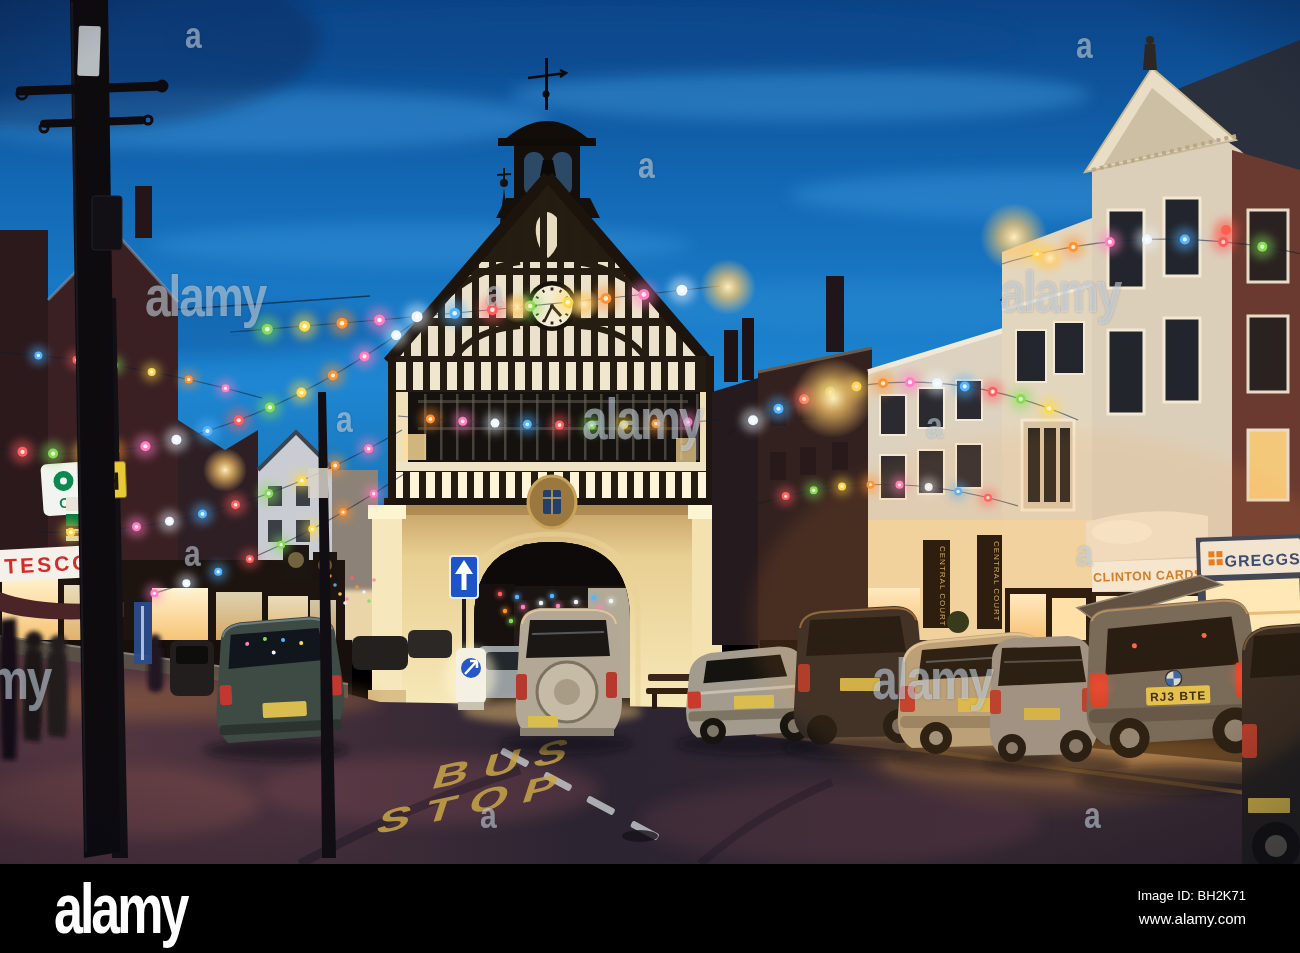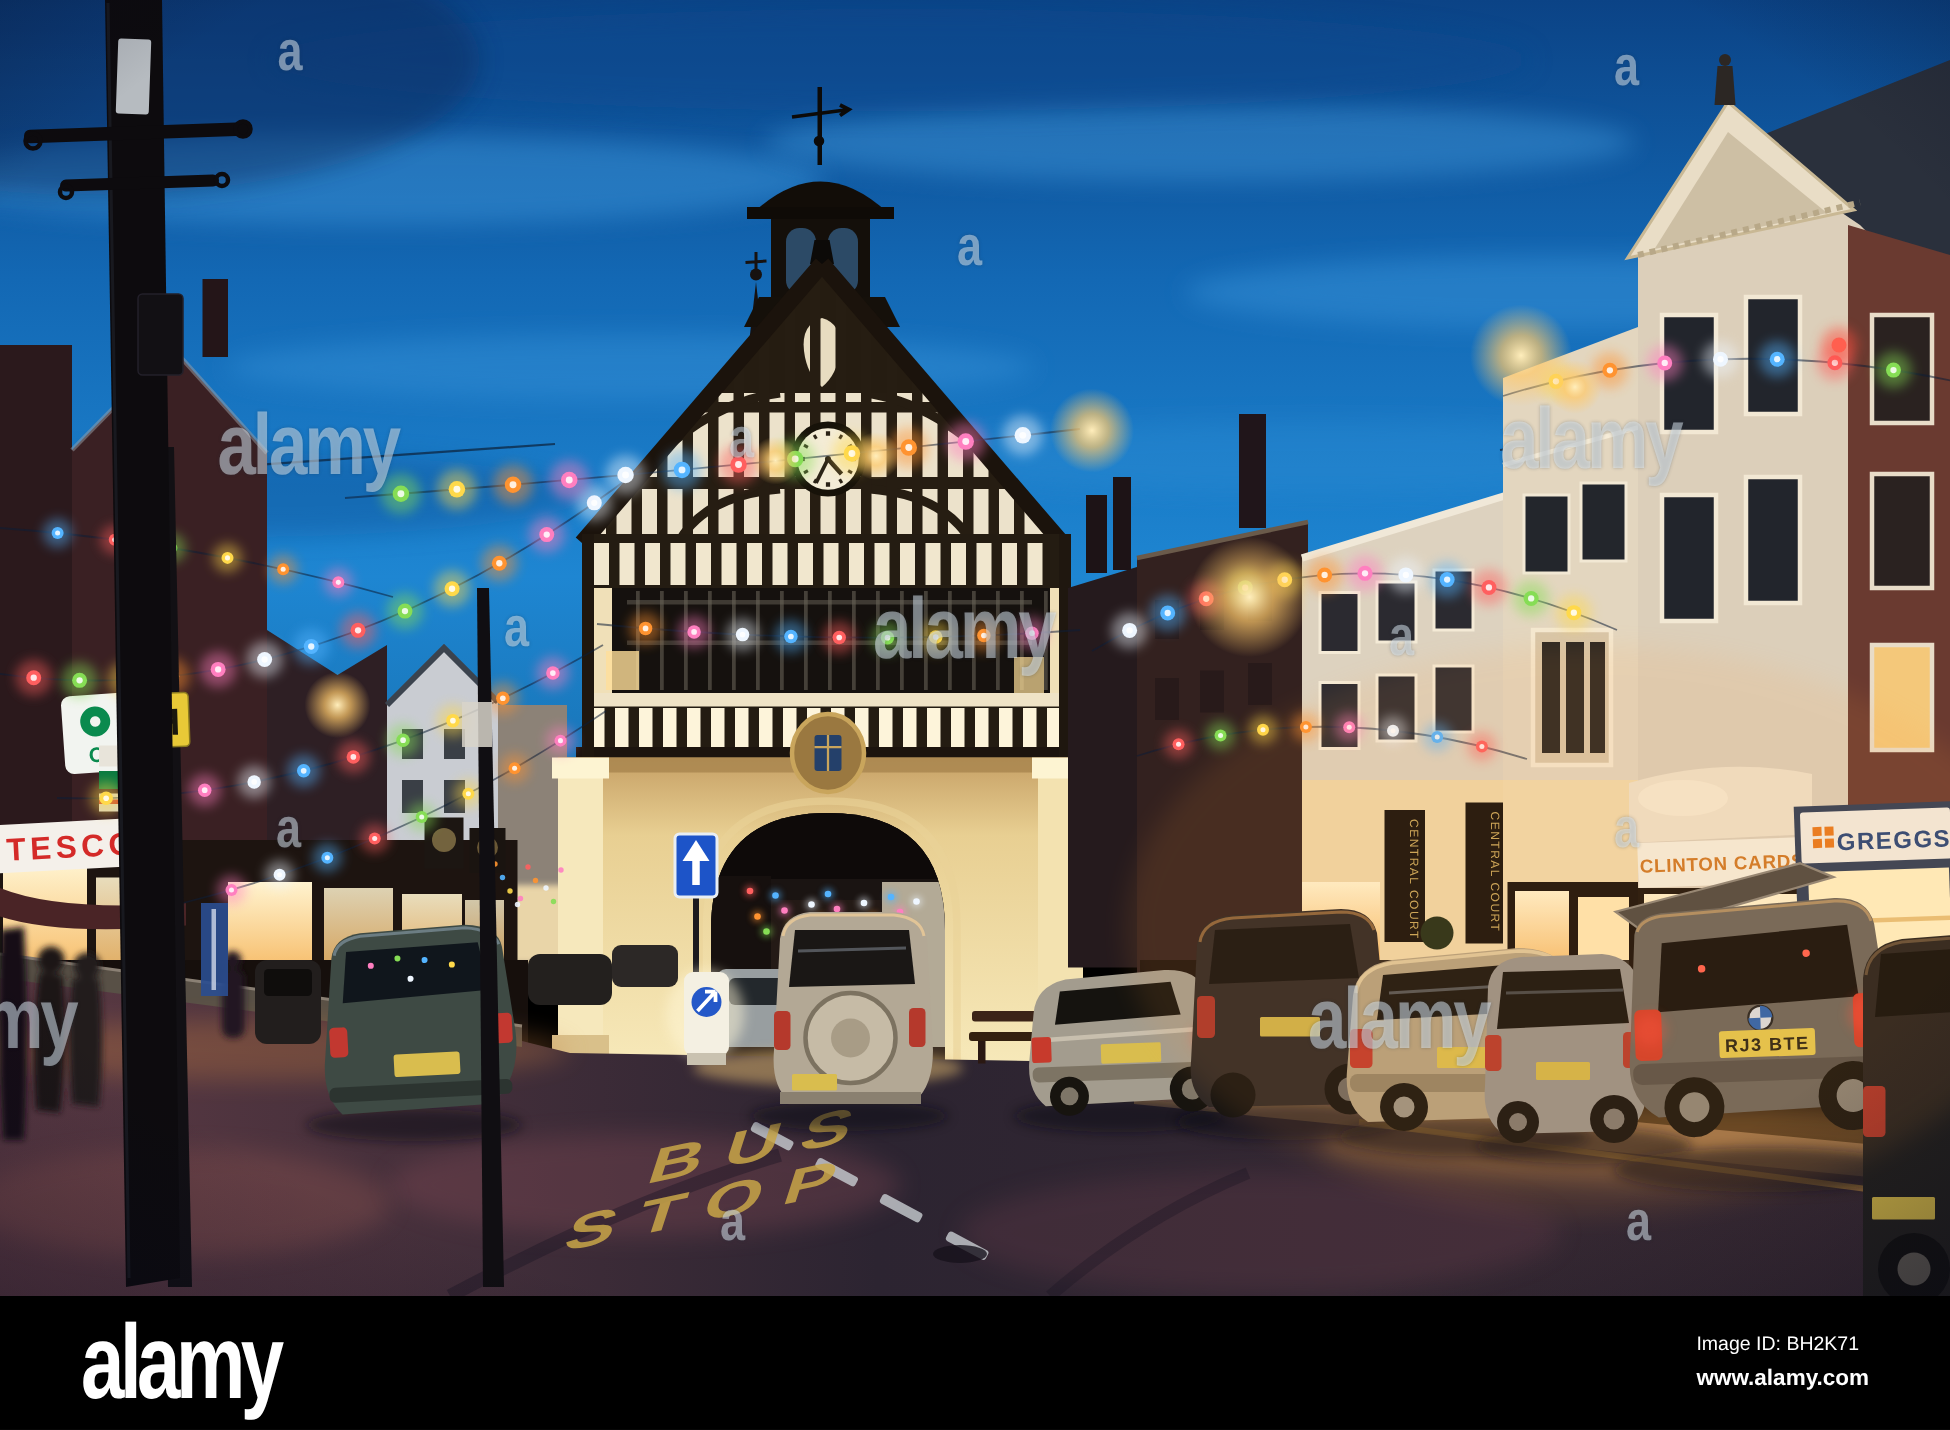--- a/index.html
+++ b/index.html
@@ -4,23 +4,23 @@
 <style>
   html,body{margin:0;padding:0;background:#111}
   .stage{position:relative;width:1300px;height:953px;overflow:hidden;background:#000;font-family:"Liberation Sans",sans-serif}
   .photo{position:absolute;left:0;top:0;width:1300px;height:864px}
   .photo svg{display:block}
   .wm{position:absolute;color:rgba(228,237,245,.5);font-weight:700;pointer-events:none;transform:scaleY(1.25);transform-origin:left top;text-shadow:0 0 2px rgba(30,50,70,.3)}
   .wm-l{font-size:46px;letter-spacing:-2px}
   .wm-s{font-size:30px}
   .footer{position:absolute;left:0;bottom:0;width:1300px;height:89px;background:#000;color:#fff;display:flex;align-items:center;justify-content:space-between;padding:0 54px;box-sizing:border-box}
   .logo{font-size:52px;font-weight:800;letter-spacing:-3px;transform:scaleY(1.35);transform-origin:left center}
-  .meta{text-align:left;line-height:1.6}
+  .meta{text-align:right;line-height:1.6}
   .meta .id{font-size:13px}
-  .meta .site{font-size:15px;font-weight:700}
+  .meta .site{font-size:15px;font-weight:400}
 </style>
 </head>
 <body>
 
 <div class="stage">
 <div class="photo">
 <svg width="1300" height="864" viewBox="0 0 1300 864" xmlns="http://www.w3.org/2000/svg">
 <defs>
   <linearGradient id="sky" x1="0" y1="0" x2="0" y2="1">
     <stop offset="0" stop-color="#0b4386"></stop>

